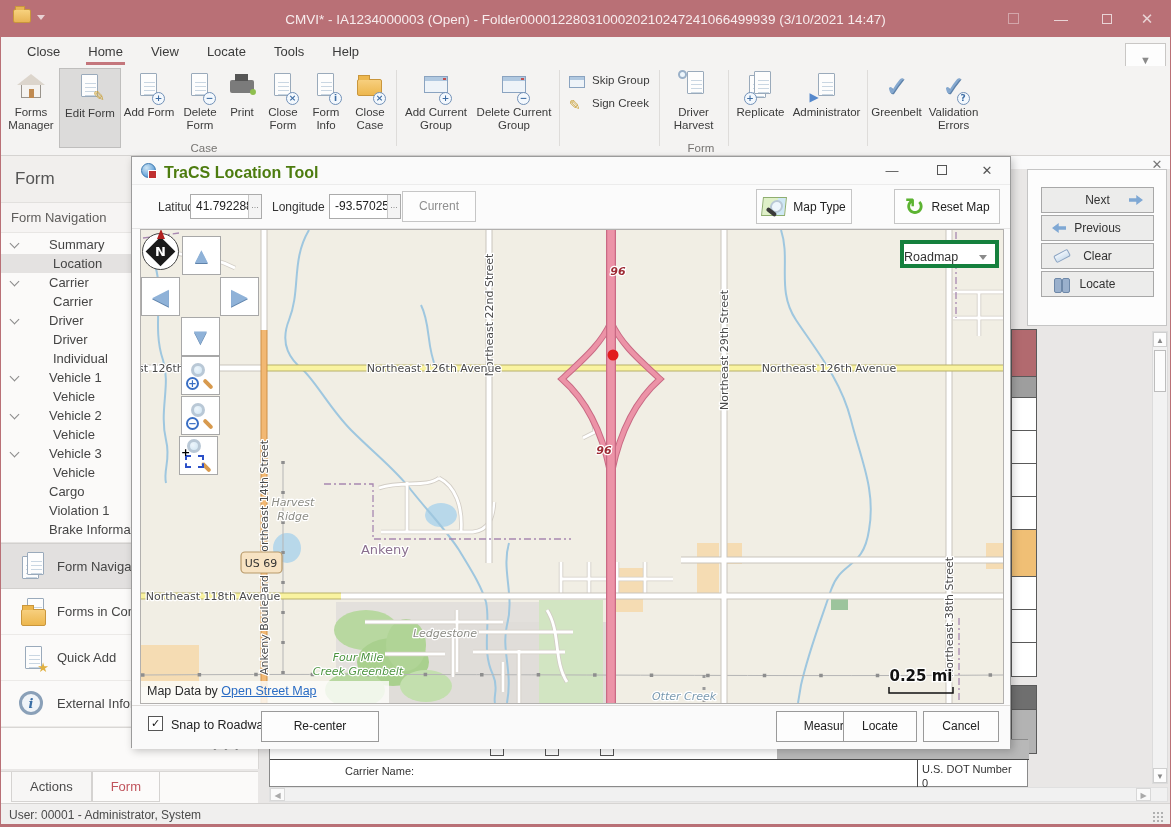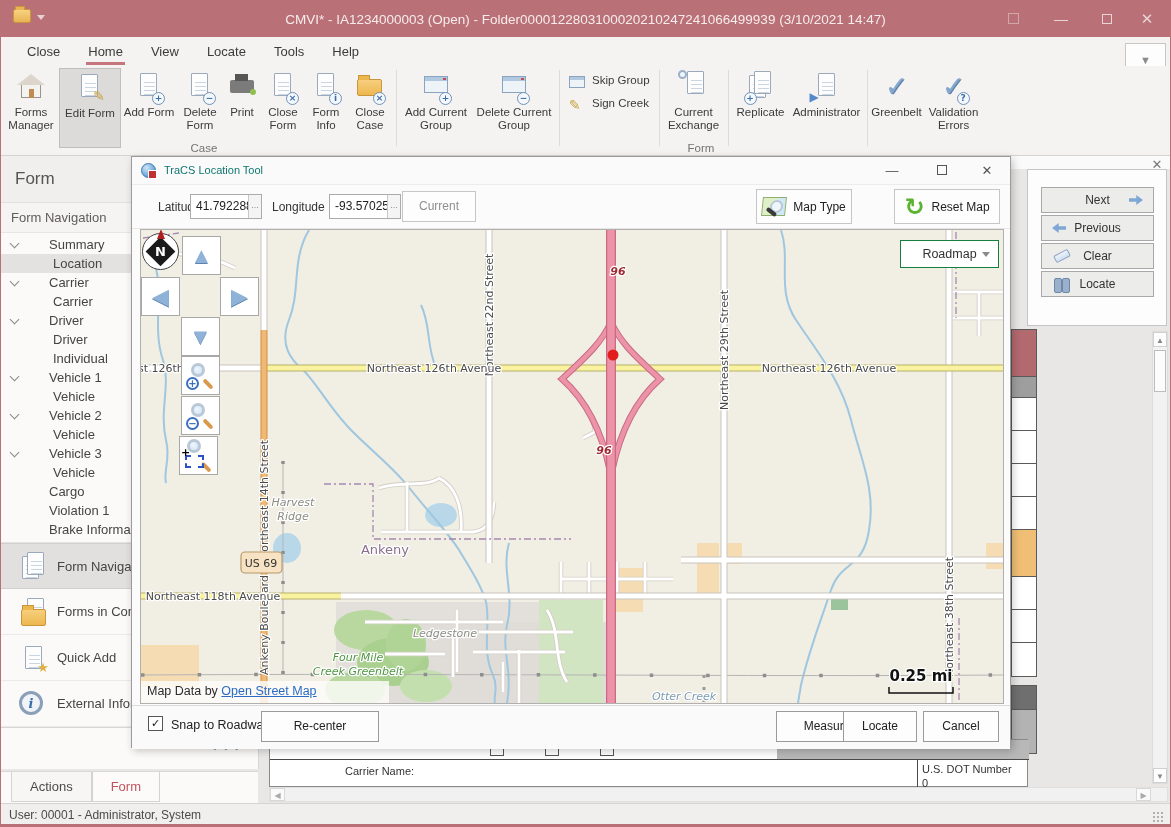--- a/index.html
+++ b/index.html
@@ -107,21 +107,21 @@
   .bg-carrier { position:absolute; left:0; top:19px; width:759px; height:29px; border-top:1px solid #4a4a4a; font-size:11px; color:#333; }
   .bg-carrier .div { position:absolute; left:647px; top:0; bottom:0; width:1px; background:#4a4a4a; }
   .hscroll { position:absolute; left:268px; top:786px; width:899px; height:15px; background:#f1f1f1; border:1px solid #e0e0e0; }
   .hs-btn { position:absolute; top:0px; width:15px; height:13px; background:#fafafa; border:1px solid #d8d8d8; color:#aaa; font-size:8px; text-align:center; line-height:13px; }
 
   
   .dialog { position:absolute; left:130px; top:155px; width:880px; height:592px; background:#fbfbfb; border:1px solid #9b9b9b; box-shadow:2px 3px 8px rgba(0,0,0,.22); z-index:50; }
   .dlg-titlebar { position:absolute; left:0; top:0; width:100%; height:28px; background:#fafafa; border-bottom:1px solid #ececec; }
   .globe { position:absolute; left:9px; top:6px; width:15px; height:15px; border-radius:50%; background:radial-gradient(circle at 35% 30%, #cfe6f5, #5b9bd5 75%); border:1px solid #3d7ab0; }
   .globe::after { content:""; position:absolute; right:-2px; bottom:-2px; width:7px; height:7px; background:#c03030; border:1px solid #fff; }
-  .dlg-title { position:absolute; left:32px; top:7px; font-size:11px; color:#0f766e; }
+  .dlg-title { position:absolute; left:32px; top:7px; font-size:16px; color:#4d7c0f;font-weight:bold; }
   .dlg-ctl { position:absolute; top:3px; width:30px; height:22px; text-align:center; line-height:22px; color:#555; font-size:13px; }
   .dlg-min { left:745px; } .dlg-max { left:795px; } .dlg-close { left:840px; }
   .dlg-max i { display:inline-block; width:10px; height:10px; border:1px solid #555; margin-top:5px; }
   .dlg-toolbar { position:absolute; left:0; top:28px; width:100%; height:44px; background:#fbfbfb; border-bottom:1px solid #e6e6e6; }
   .fld-label { position:absolute; top:15px; font-size:12px; color:#333; }
   .fld { position:absolute; top:9px; width:72px; height:25px; background:#fff; border:1px solid #ababab; font-size:12px; color:#222; padding:4px 14px 0 5px; }
   .fld .ell { position:absolute; right:0; top:0; width:13px; height:23px; border-left:1px solid #c8c8c8; background:#f4f4f4; font-size:8px; color:#555; text-align:center; line-height:22px; }
   .dlg-btn { background:#fdfdfd; border:1px solid #9a9a9a; font-size:12px; color:#222; text-align:center; }
   .cur-loc { position:absolute; left:270px; top:6px; width:74px; height:31px; line-height:29px; border-color:#c6c6c6; color:#8f8f8f; }
   .icon-btn { position:absolute; top:4px; height:35px; border:1px solid #c6c6c6; background:#fdfdfd; display:flex; align-items:center; justify-content:center; gap:7px; font-size:12px; color:#222; }
@@ -137,21 +137,21 @@
   .compass .star4 { position:absolute; inset:7px; background:#1a1a1a; transform:rotate(45deg); }
   .compass .nletter { position:absolute; top:50%; left:50%; transform:translate(-50%,-54%); color:#fff; font:bold 13px "DejaVu Sans",sans-serif; }
   .compass .needle { position:absolute; top:-5px; left:50%; transform:translateX(-50%); border-left:4px solid transparent; border-right:4px solid transparent; border-bottom:10px solid #b02020; }
   .panbtn { position:absolute; width:39px; height:39px; background:#fff; border:1px solid #a8a8a8; color:#8fb2d8; font-size:22px; text-align:center; line-height:37px; text-shadow:0 1px 0 #5e82aa; }
   .magbtn { position:absolute; width:39px; height:39px; background:#fff; border:1px solid #a8a8a8; }
   .lens { position:absolute; left:9px; top:6px; width:14px; height:14px; border:3px solid #b9c8d6; border-radius:50%; background:radial-gradient(circle at 35% 35%, #eef6fc, #cfe4f2); }
   .handle { position:absolute; right:5px; bottom:8px; width:12px; height:4px; background:#d89a4e; border-radius:2px; transform:rotate(45deg); }
   .zbadge { position:absolute; left:4px; bottom:4px; width:13px; height:13px; border-radius:50%; background:#fff; border:2px solid #3a6fc4; color:#3a6fc4; font:bold 10px/9px "DejaVu Sans",sans-serif; text-align:center; }
   .zrect { position:absolute; left:5px; bottom:6px; width:19px; height:13px; border:2px dashed #2b50c8; background:rgba(255,255,255,.55); }
   .zcursor { position:absolute; left:1px; top:9px; color:#000; font:bold 11px "DejaVu Sans",sans-serif; }
-  .map-style-dd { position:absolute; left:759px; top:10px; width:99px; height:28px; background:#fff; border:1px solid #15803d; font-size:12.5px; color:#333; text-align:center; line-height:26px; }
+  .map-style-dd { position:absolute; left:759px; top:10px; width:99px; height:28px; background:#fff; border:4px solid #15803d; font-size:12.5px; color:#333; text-align:left; line-height:26px; }
   .map-style-dd .caret { position:absolute; right:8px; top:11px; width:0; height:0; border:4px solid transparent; border-top:5px solid #8a8a8a; }
   .attribution { position:absolute; left:0; bottom:0; width:248px; height:22px; background:rgba(252,252,250,.82); font-size:12.5px; color:#2b2b2b; padding:3px 0 0 6px; }
   .attribution a { color:#2a6cc4; text-decoration:underline; }
   .dlg-bottom { position:absolute; left:0; top:548px; width:100%; height:44px; background:#fafafa; border-top:1px solid #dcdad8; }
   .snap-chk { position:absolute; left:16px; top:10px; width:15px; height:15px; border:1px solid #555; background:#fff; font:bold 11px/14px "DejaVu Sans",sans-serif; text-align:center; color:#111; }
   .snap-lbl { position:absolute; left:39px; top:12px; font-size:12.5px; color:#222; }
   .b-recenter { position:absolute; left:129px; top:5px; width:118px; height:31px; line-height:29px; }
   .b-measure { position:absolute; left:603px; top:5px; width:102px; height:31px; line-height:29px;margin-left:41px; }
   .b-locate  { position:absolute; left:711px; top:5px; width:74px;  height:31px; line-height:29px; }
   .b-cancel  { position:absolute; left:791px; top:5px; width:76px;  height:31px; line-height:29px; }
@@ -263,21 +263,21 @@
         <span class="ic-sm pencil">✎</span>
         <span>Sign Creek</span>
       </div>
     </div>
     <div class="rsep"></div>
     <div class="rbtn" style="width:62px">
       <span class="ic">
           <span class="doc d2b"></span>
           <span class="magmini"></span>
         </span>
-      <span class="rlbl">Current Exchange</span>
+      <span class="rlbl">Driver Harvest</span>
     </div>
     <div class="rsep"></div>
     <div class="rbtn" style="width:58px">
       <span class="ic">
           <span class="doc d2"></span>
           <span class="doc d2b"></span>
           <span class="badge" style="left:0;right:auto">+</span>
         </span>
       <span class="rlbl">Replicate</span>
     </div>

